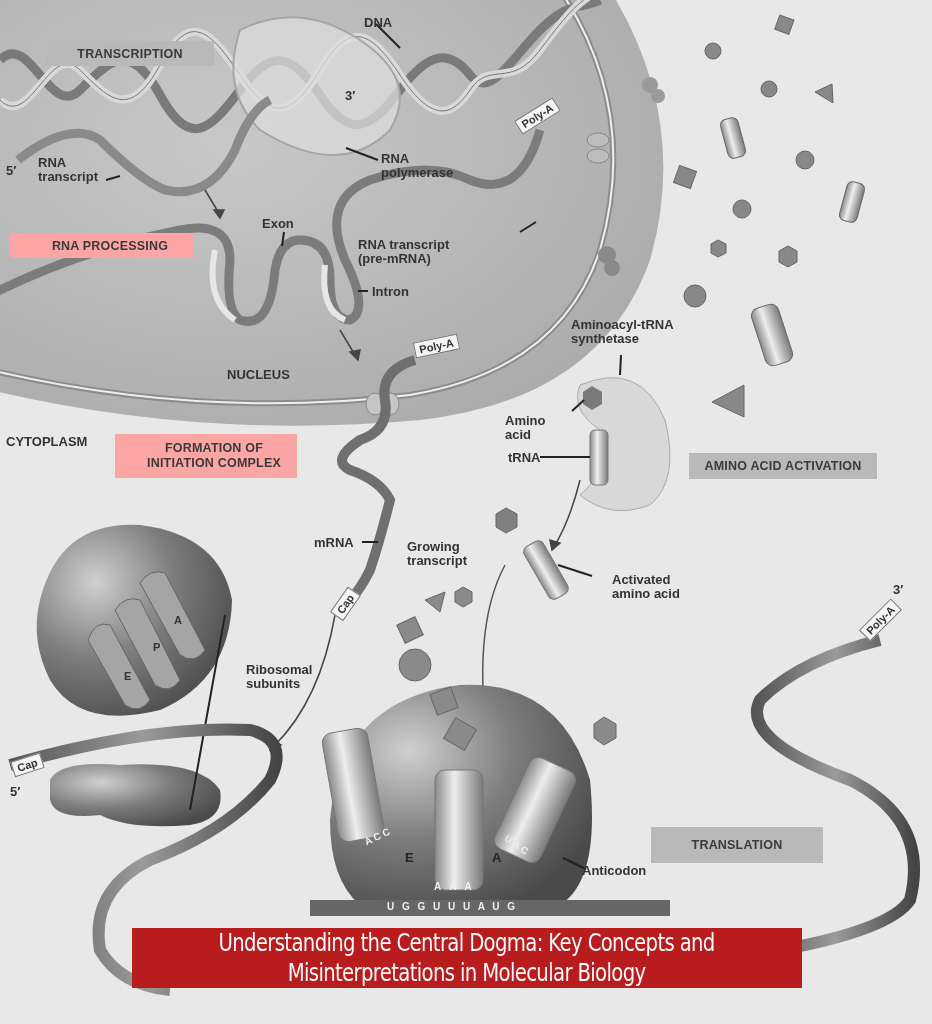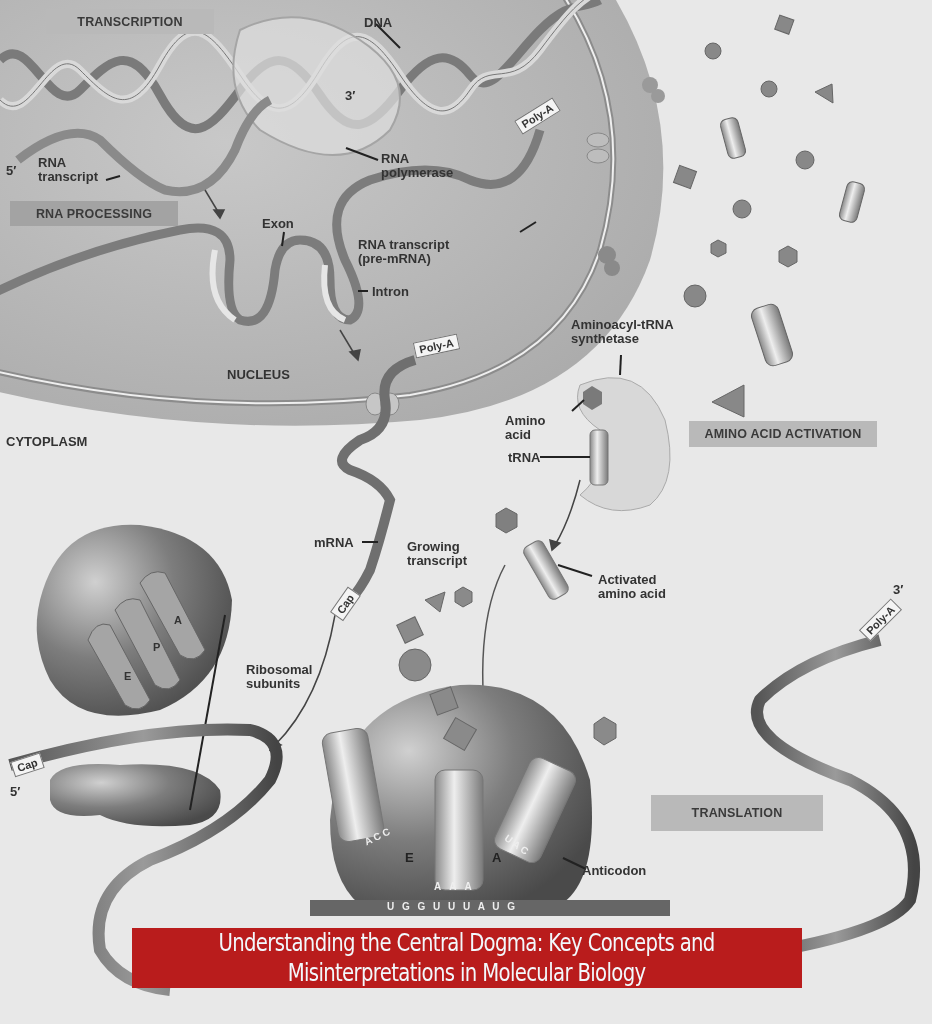--- a/index.html
+++ b/index.html
@@ -1,21 +1,21 @@
 <!DOCTYPE html>
 <html><head>
 <meta charset="utf-8">
 <style>
   html, body { margin: 0; padding: 0; }
   body { width: 932px; height: 1024px; overflow: hidden; background: #e6e6e6; font-family: "Liberation Sans", sans-serif; }
   #stage { position: relative; width: 932px; height: 1024px; background: #e8e8e8; }
   svg#diagram { position: absolute; left: 0; top: 0; }
   .lbl { position: absolute; font-family: "Liberation Sans", sans-serif; font-weight: bold; color: #333; font-size: 13px; line-height: 14px; white-space: nowrap; }
-  .stage-box { position: absolute; background: #b9b9b9; color: #3a3a3a; font-weight: bold; font-size: 12.5px; display: flex; align-items: center; justify-content: center; letter-spacing: 0.2px; }
-  .stage-box.light { background: #a3a3a3; }
+  .stage-box { position: absolute; background: #b9b9b9; color: #3a3a3a; font-weight: bold; font-size: 12.5px; display: flex; align-items: center; justify-content: center; letter-spacing: 0.2px; margin-top: 32px; }
+  .stage-box.light { background: #fca5a5; padding-left: 16px; }
   .tag { position: absolute; background: #f4f4f4; border: 1px solid #777; font-size: 11px; font-weight: bold; color: #333; padding: 1px 4px; white-space: nowrap; }
   .banner { position: absolute; left: 132px; top: 928px; width: 670px; height: 60px; background: #b91c1c; display: flex; align-items: center; justify-content: center; text-align: center; }
   .banner-text { color: #f2f8fc; font-family: "DejaVu Sans", sans-serif; font-weight: normal; font-size: 24px; line-height: 30px; letter-spacing: -0.8px; transform: scaleX(0.82); }
 </style>
 </head>
 <body>
 
 <div id="stage">
 
   <svg id="diagram" width="932" height="1024" viewBox="0 0 932 1024" xmlns="http://www.w3.org/2000/svg">
@@ -161,20 +161,22 @@
       <line x1="572" y1="411" x2="584" y2="400"></line>
       <line x1="540" y1="457" x2="590" y2="457"></line>
       <line x1="362" y1="542" x2="378" y2="542"></line>
       <line x1="558" y1="565" x2="592" y2="576"></line>
       <line x1="563" y1="858" x2="586" y2="869"></line>
     </g>
   </svg>
 
   <div class="stage-box" style="left:46px;top:9px;width:168px;height:25px;">TRANSCRIPTION</div>
   <div class="stage-box light" style="left:10px;top:201px;width:168px;height:25px;">RNA PROCESSING</div>
+  <div class="stage-box light" style="left:115px;top:402px;width:166px;height:44px;white-space:pre-line;text-align:center;line-height:15px;">FORMATION OF
+INITIATION COMPLEX</div>
   <div class="stage-box" style="left:689px;top:421px;width:188px;height:26px;">AMINO ACID ACTIVATION</div>
   <div class="stage-box" style="left:651px;top:795px;width:172px;height:36px;">TRANSLATION</div>
 
   <div class="lbl" style="left:219px;top:368px;padding-left:8px;">NUCLEUS</div>
   <div class="lbl" style="left:6px;top:435px;">CYTOPLASM</div>
 
   <div class="lbl" style="left:364px;top:16px;">DNA</div>
   <div class="lbl" style="left:345px;top:89px;">3′</div>
   <div class="lbl" style="left:6px;top:164px;">5′</div>
   <div class="lbl" style="left:38px;top:156px;white-space:pre-line;">RNA
@@ -189,21 +191,21 @@
   <div class="tag" style="left:414px;top:338px;transform:rotate(-12deg);">Poly-A</div>
   <div class="lbl" style="left:571px;top:318px;white-space:pre-line;">Aminoacyl-tRNA
 synthetase</div>
   <div class="lbl" style="left:505px;top:414px;white-space:pre-line;">Amino
 acid</div>
   <div class="lbl" style="left:508px;top:451px;">tRNA</div>
   <div class="lbl" style="left:314px;top:536px;">mRNA</div>
   <div class="tag" style="left:330px;top:596px;transform:rotate(-55deg);">Cap</div>
   <div class="lbl" style="left:407px;top:540px;white-space:pre-line;">Growing
 transcript</div>
-  <div class="lbl" style="left:598px;top:573px;white-space:pre-line;">Activated
+  <div class="lbl" style="left:612px;top:573px;white-space:pre-line;">Activated
 amino acid</div>
   <div class="lbl" style="left:246px;top:663px;white-space:pre-line;">Ribosomal
 subunits</div>
   <div class="lbl" style="left:124px;top:669px;font-size:11px;">E</div>
   <div class="lbl" style="left:153px;top:640px;font-size:11px;">P</div>
   <div class="lbl" style="left:174px;top:613px;font-size:11px;">A</div>
   <div class="tag" style="left:12px;top:757px;transform:rotate(-18deg);">Cap</div>
   <div class="lbl" style="left:10px;top:785px;">5′</div>
   <div class="lbl" style="left:893px;top:583px;">3′</div>
   <div class="tag" style="left:858px;top:612px;transform:rotate(-45deg);">Poly-A</div>

